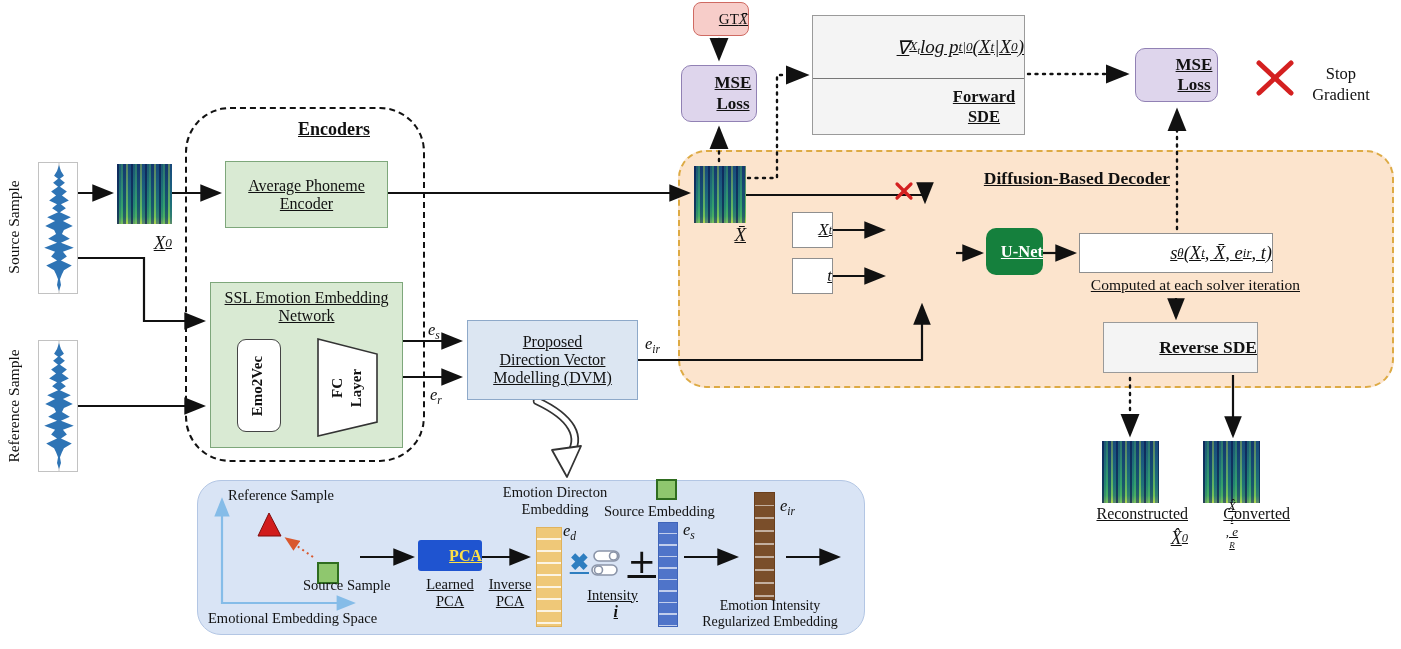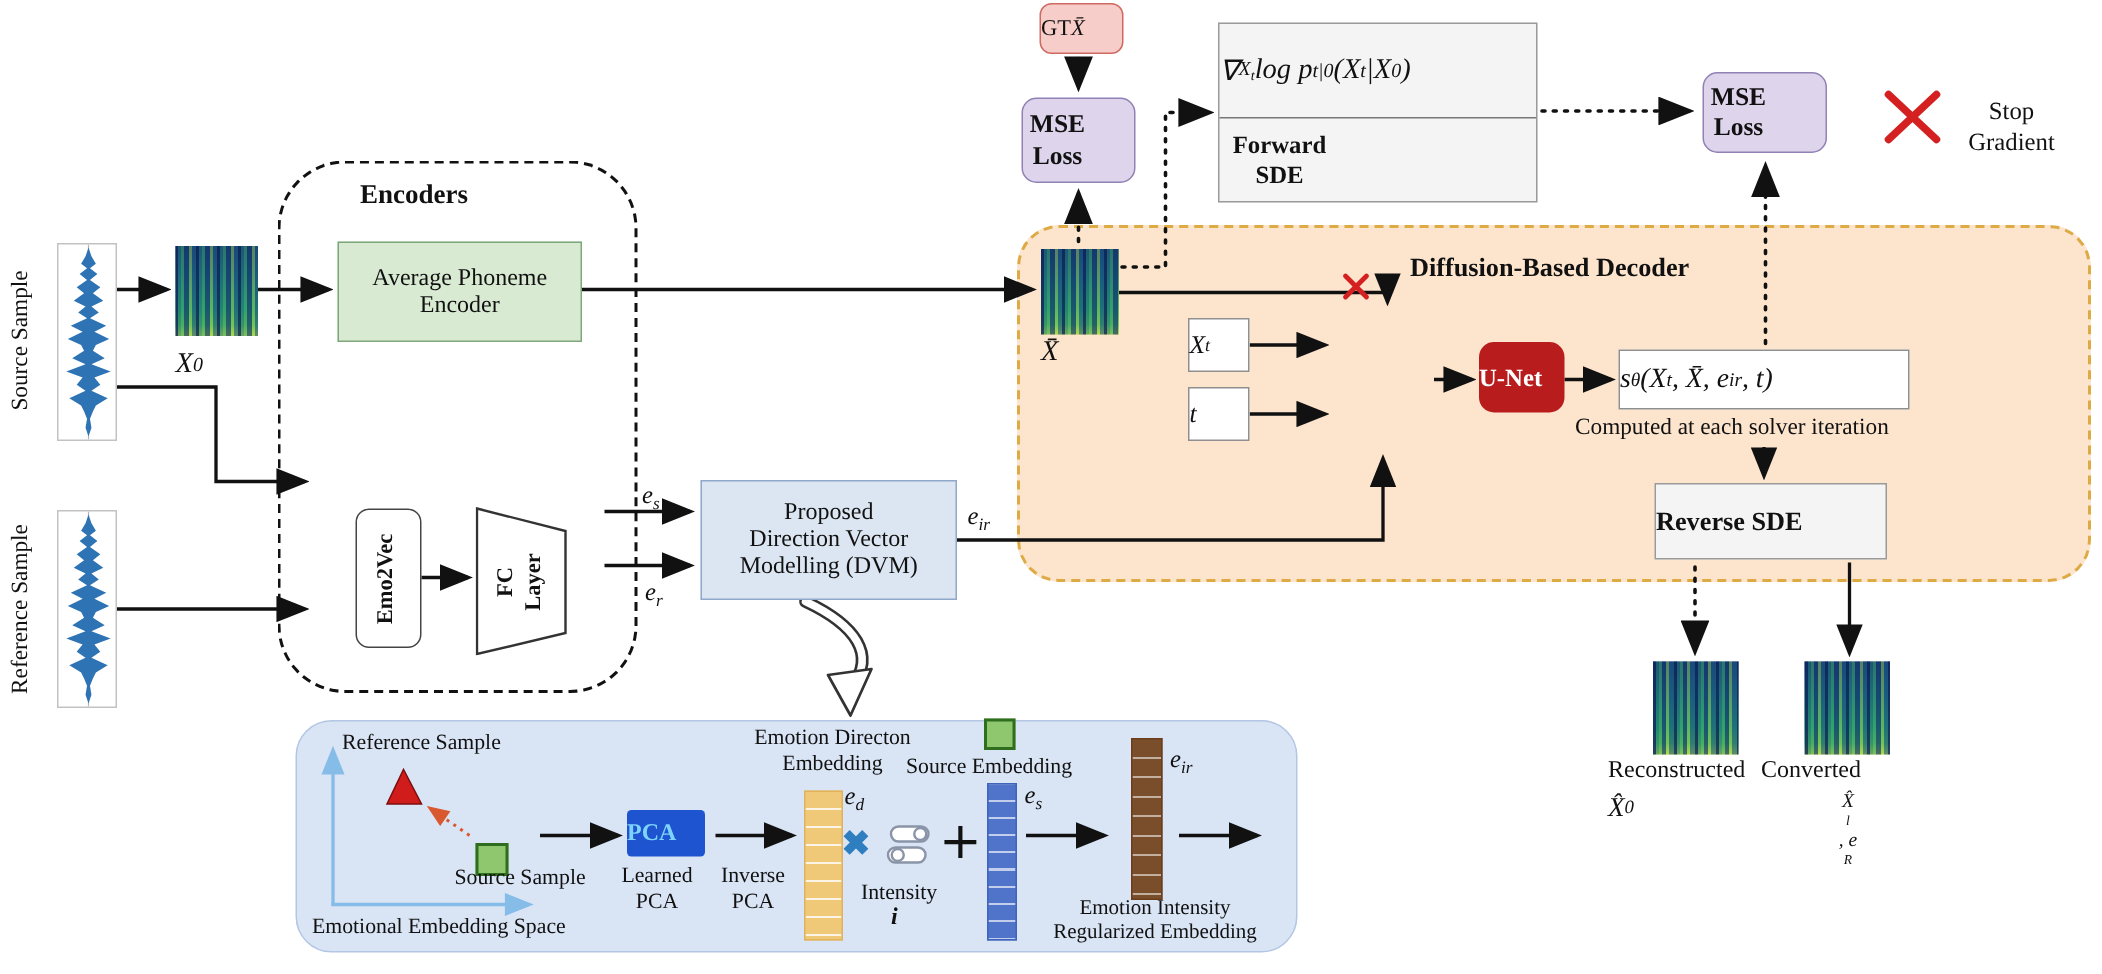--- a/index.html
+++ b/index.html
@@ -1,21 +1,21 @@
 <!DOCTYPE html>
 <html><head>
 <meta charset="utf-8">
 <style>
   html,body{margin:0;padding:0;background:#fff;}
   .canvas{position:relative;width:1401px;height:649px;background:#fff;overflow:hidden;
           font-family:"Liberation Serif", serif;color:#111;}
   .panel{position:absolute;box-sizing:border-box;z-index:1;}
   .overlay{position:absolute;left:0;top:0;z-index:2;pointer-events:none;}
   .el{position:absolute;box-sizing:border-box;z-index:3;}
-  .ctr{display:flex;align-items:center;justify-content:flex-start;text-align:center;}
+  .ctr{display:flex;align-items:center;justify-content:flex-end;text-align:center;text-decoration:underline;}
   .box{border:1.5px solid #8f8f8f;background:#fff;}
   .greenbox{background:#d9ead3;border:1.5px solid #7ea77b;}
   .purplebox{background:#ded5ec;border:1.8px solid #9181b4;border-radius:10px;font-weight:bold;}
   .graybox{background:#f4f4f4;border:1.5px solid #9a9a9a;}
   .math{font-style:italic;}
   sub{font-size:70%;}
   .vlabel{transform:rotate(-90deg);text-align:center;}
   .spec{background:
     repeating-linear-gradient(90deg,
       rgba(13,40,90,.85) 0 2px, rgba(32,120,120,.55) 2px 4px,
@@ -116,20 +116,23 @@
     </svg>
   </div>
 
   <div class="el spec" style="left:117px;top:164px;width:55px;height:60px;"></div>
   <div class="el ctr math" style="left:117px;top:230px;width:55px;height:26px;font-size:19px;">X<sub>0</sub></div>
 
   <div class="el ctr" style="left:240px;top:117px;width:130px;height:24px;font-weight:bold;font-size:18px;">Encoders</div>
 
   <div class="el greenbox ctr" style="left:225px;top:161px;width:163px;height:67px;font-size:16px;padding:0 14px;">Average Phoneme Encoder</div>
 
+  <div class="el greenbox" style="left:210px;top:282px;width:193px;height:166px;">
+    <div class="ctr" style="width:100%;height:44px;font-size:16px;padding:4px 8px 0 8px;box-sizing:border-box;">SSL Emotion Embedding Network</div>
+  </div>
   <div class="el" style="left:237px;top:339px;width:44px;height:93px;background:#fff;border:1.5px solid #444;border-radius:9px;"></div>
   <div class="el vlabel" style="left:214px;top:376px;width:90px;height:20px;font-weight:bold;font-size:15px;">Emo2Vec</div>
   <svg class="el" style="left:317px;top:338px;" width="62" height="99" viewBox="0 0 62 99">
     <polygon points="1,1 60,16 60,84 1,98" fill="#fff" stroke="#333" stroke-width="1.6"></polygon>
   </svg>
   <div class="el vlabel" style="left:303px;top:368px;width:90px;height:40px;font-weight:bold;font-size:15px;line-height:1.25;">
     <span style="display:inline-block;width:44px;">FC Layer</span>
   </div>
 
   <div class="el math" style="left:428px;top:320px;width:28px;height:18px;font-size:16.5px;">e<sub>s</sub></div>
@@ -164,40 +167,40 @@
 
   <div class="el ctr" style="left:940px;top:167px;width:230px;height:22px;font-weight:bold;font-size:17.5px;">Diffusion-Based Decoder</div>
 
   <div class="el spec" style="left:694px;top:166px;width:52px;height:57px;"></div>
   <div class="el ctr math" style="left:694px;top:222px;width:52px;height:26px;font-size:19px;">X̄</div>
 
   <div class="el box ctr math" style="left:792px;top:212px;width:41px;height:36px;font-size:17px;">X<sub>t</sub></div>
   <div class="el box ctr math" style="left:792px;top:258px;width:41px;height:36px;font-size:17px;">t</div>
 
 
-  <div class="el ctr" style="left:986px;top:228px;width:57px;height:47px;background:#b91c1c;border-radius:10px;color:#fff;font-weight:bold;font-size:16.5px;">U-Net</div>
+  <div class="el ctr" style="left:986px;top:228px;width:57px;height:47px;background:#15803d;border-radius:10px;color:#fff;font-weight:bold;font-size:16.5px;">U-Net</div>
 
   <div class="el box ctr math" style="left:1079px;top:233px;width:194px;height:40px;font-size:18.5px;">s<sub>θ</sub>(X<sub>t</sub>, X̄, e<sub>ir</sub>, t)</div>
   <div class="el ctr" style="left:1050px;top:276px;width:250px;height:18px;font-size:15.5px;">Computed at each solver iteration</div>
 
   <div class="el graybox ctr" style="left:1103px;top:322px;width:155px;height:51px;font-weight:bold;font-size:17.5px;">Reverse SDE</div>
 
   <div class="el spec" style="left:1102px;top:441px;width:57px;height:62px;"></div>
   <div class="el spec" style="left:1203px;top:441px;width:57px;height:62px;"></div>
   <div class="el ctr" style="left:1072px;top:505px;width:116px;height:18px;font-size:16px;">Reconstructed</div>
   <div class="el ctr math" style="left:1072px;top:526px;width:116px;height:24px;font-size:18px;">X̂<sub>0</sub></div>
   <div class="el ctr" style="left:1174px;top:505px;width:116px;height:18px;font-size:16px;">Converted</div>
   <div class="el ctr math" style="left:1174px;top:526px;width:116px;height:24px;font-size:13px;flex-direction:column;">X̂<sub>l</sub>, e<sub>R</sub></div>
 
   <div class="el" style="left:228px;top:487px;width:130px;height:16px;font-size:14.5px;">Reference Sample</div>
   <div class="el source-square" style="left:317px;top:562px;width:22px;height:22px;background:#8fc76e;border:2px solid #2f6d1f;"></div>
   <div class="el" style="left:303px;top:577px;width:110px;height:16px;font-size:14.5px;">Source Sample</div>
   <div class="el" style="left:208px;top:610px;width:195px;height:17px;font-size:14.5px;">Emotional Embedding Space</div>
 
-  <div class="el ctr" style="left:418px;top:540px;width:52px;height:31px;background:#1f54d0;border-radius:3px;color:#7dd3fc;font-weight:bold;font-size:16px;">PCA</div>
+  <div class="el ctr" style="left:418px;top:540px;width:64px;height:31px;background:#1f54d0;border-radius:3px;color:#fde047;font-weight:bold;font-size:16px;">PCA</div>
   <div class="el ctr" style="left:408px;top:575px;width:72px;height:36px;font-size:14.5px;line-height:1.2;">
     <span style="width:60px;display:inline-block;">Learned PCA</span>
   </div>
   <div class="el ctr" style="left:476px;top:575px;width:60px;height:36px;font-size:14.5px;line-height:1.2;">
     <span style="width:52px;display:inline-block;">Inverse PCA</span>
   </div>
 
   <div class="col" style="left:536px;top:527px;width:24px;height:98px;background:#efc878;border:1px solid #e0b25c;
               background-image:repeating-linear-gradient(180deg, transparent 0 10.5px, rgba(255,255,255,.8) 10.5px 12px);"></div>
   <div class="el" style="left:485px;top:484px;width:140px;height:32px;text-align:center;font-size:14.5px;line-height:1.15;">

